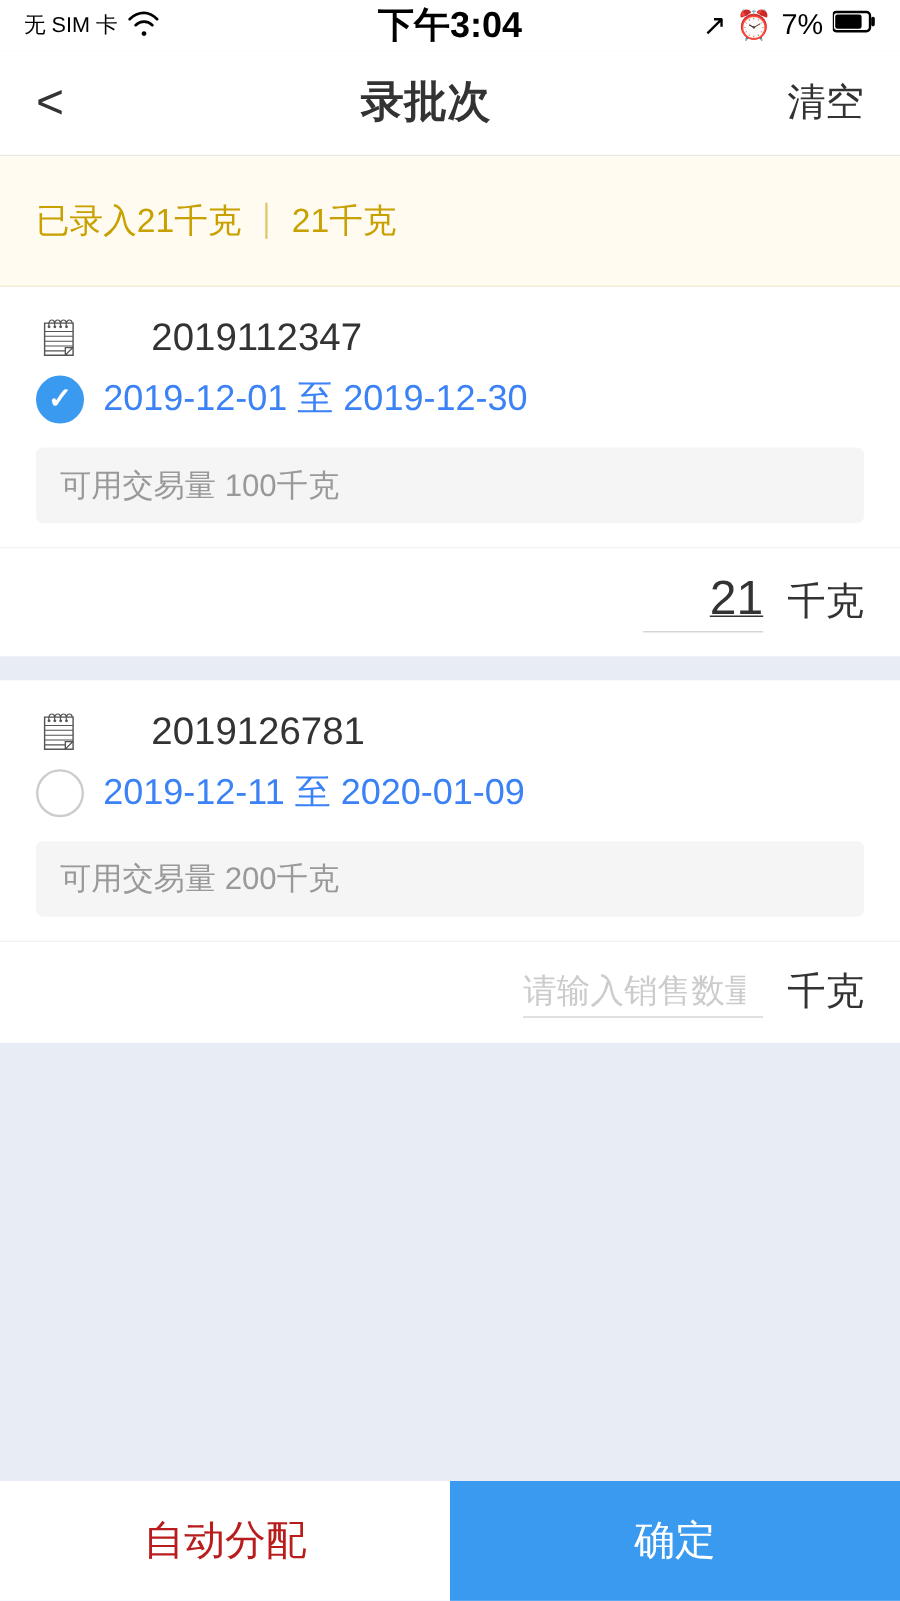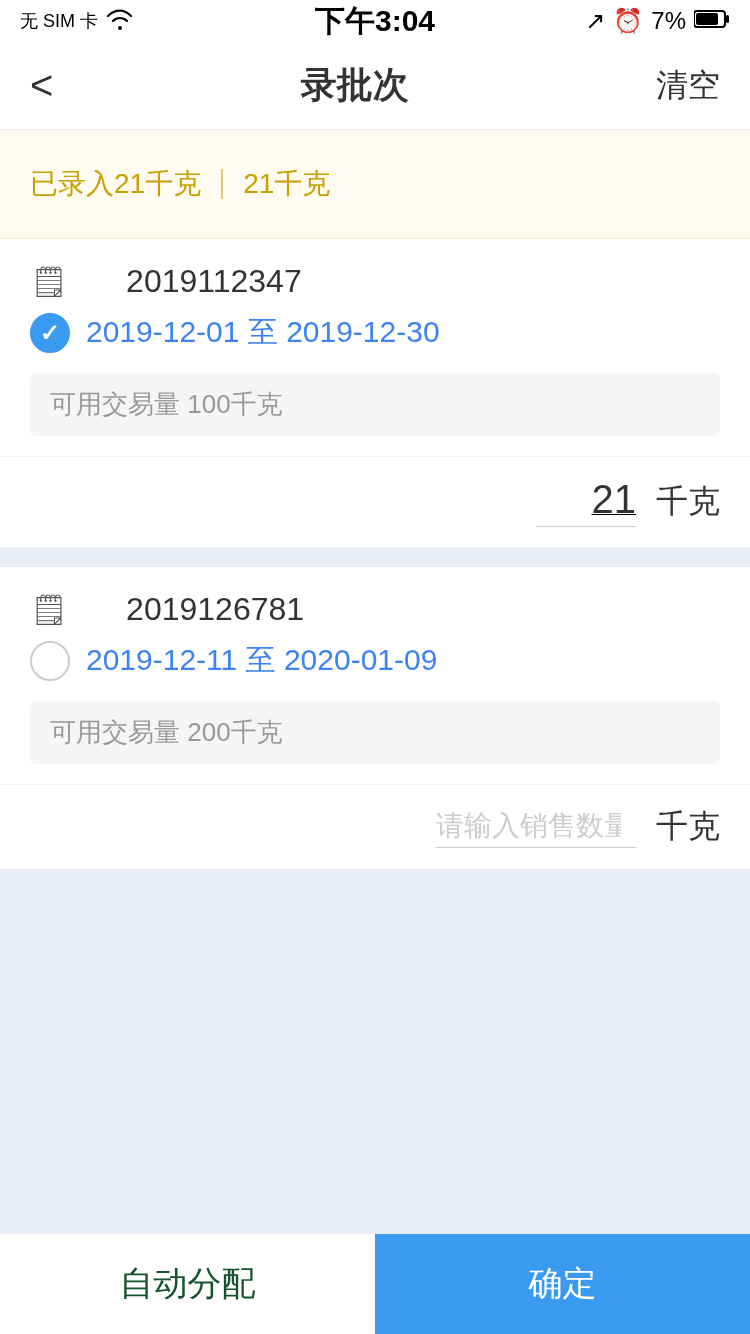--- a/index.html
+++ b/index.html
@@ -233,21 +233,21 @@
       width: 750px;
       height: 100px;
       display: flex;
       background: #fff;
     }
     .btn-auto {
       flex: 1;
       background: #fff;
       border: none;
       font-size: 34px;
-      color: #14532d;
+      color: #b91c1c;
       cursor: pointer;
       display: flex;
       align-items: center;
       justify-content: center;
     }
     .btn-confirm {
       flex: 1;
       background: #3a9af0;
       border: none;
       font-size: 34px;

